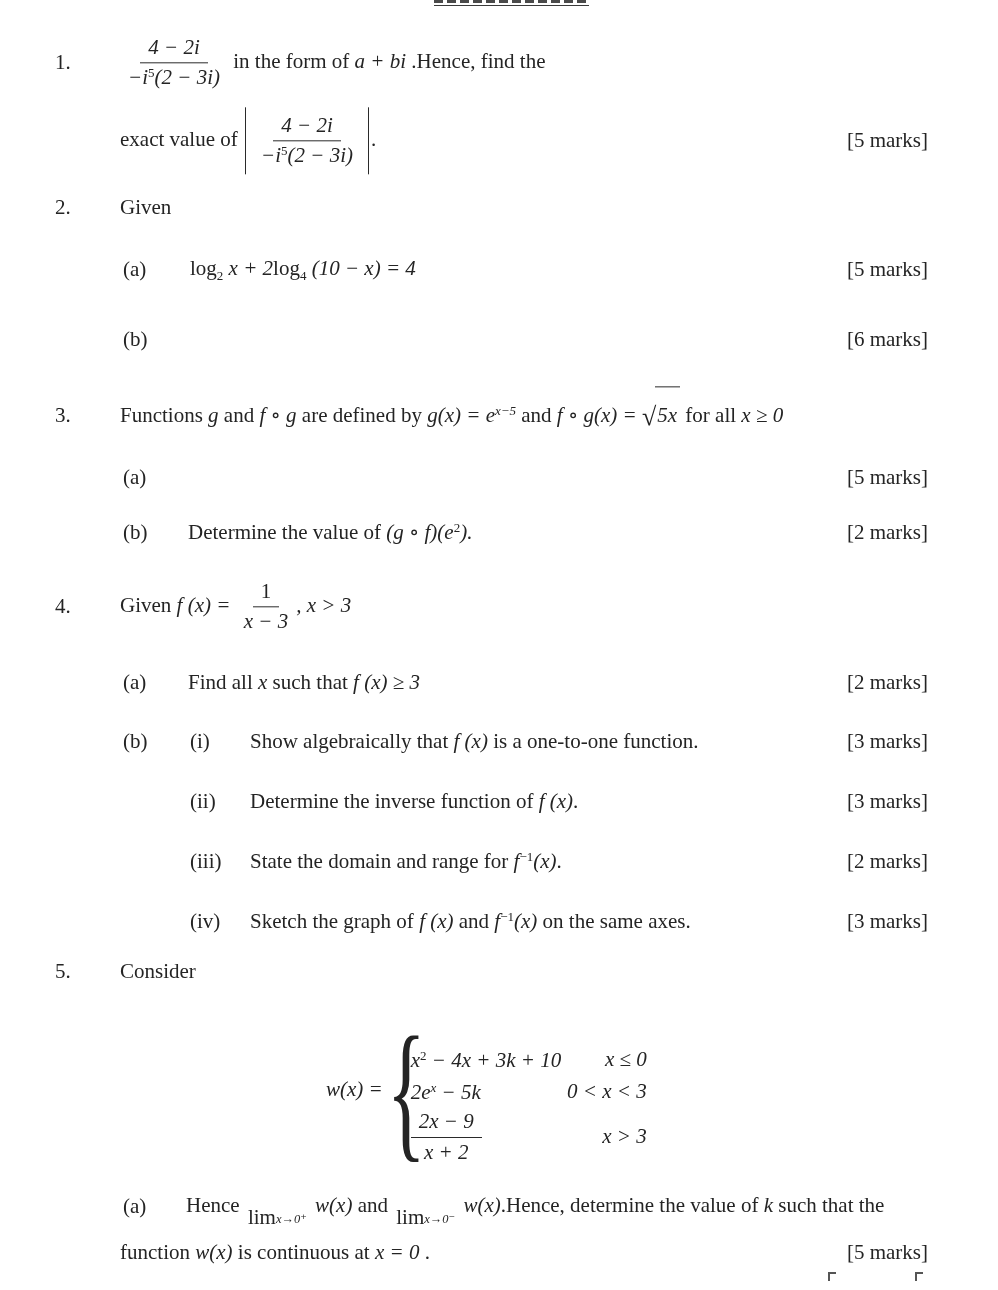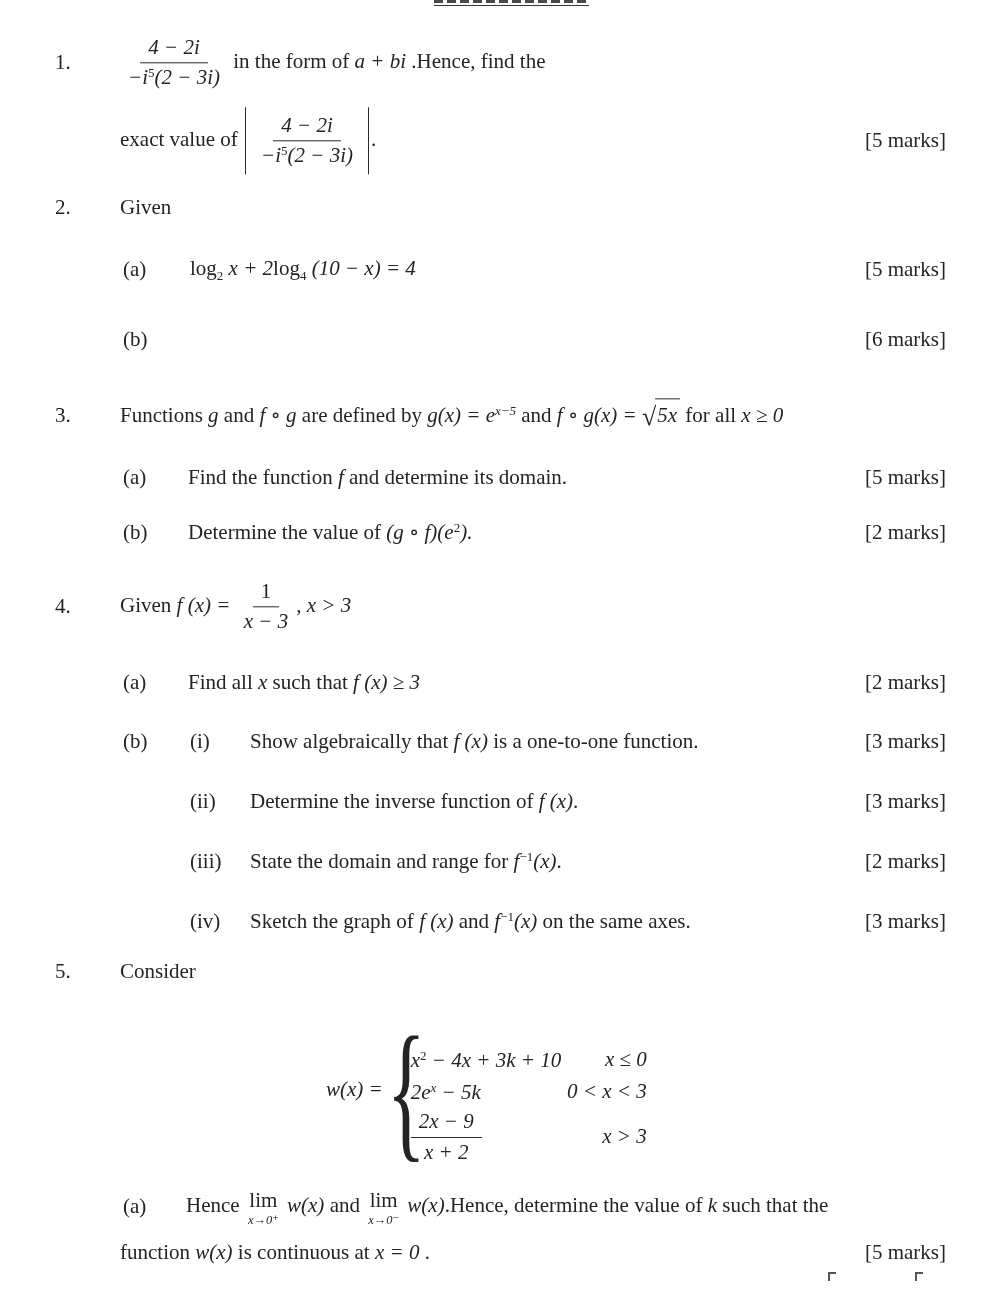--- a/index.html
+++ b/index.html
@@ -3,33 +3,33 @@
 <meta charset="utf-8">
 <style>
   html,body{margin:0;padding:0;background:#ffffff;}
   .page{position:relative;width:998px;height:1290px;background:#fff;overflow:hidden;
         font-family:"Liberation Serif","DejaVu Serif",serif;font-size:21px;color:#242424;line-height:1.3;}
   .row{position:absolute;left:0;width:100%;}
   .qnum,.lbl,.lbl2,.content,.marks{position:absolute;top:50%;transform:translateY(-50%);white-space:nowrap;}
   .qnum{left:55px;}
   .lbl{left:123px;}
   .lbl2{left:190px;}
-  .marks{right:52px;text-align:right;}
+  .marks{right:70px;text-align:right;}
   .mi{font-style:italic;}
   .sup{font-size:13px;vertical-align:7px;}
   .sub{font-size:13px;vertical-align:-5px;}
   .frac{display:inline-flex;flex-direction:column;align-items:center;vertical-align:middle;line-height:1.2;text-align:center;}
   .fnum{border-bottom:1.5px solid #2a2a2a;padding:0 8px 2px;}
   .fden{padding:2px 8px 0;}
   .abs{display:inline-flex;align-items:center;vertical-align:middle;
        border-left:1.5px solid #2a2a2a;border-right:1.5px solid #2a2a2a;padding:6px 7px;margin:0 2px;}
   .rad{font-size:26px;line-height:0;vertical-align:-3px;}
-  .radarg{border-top:1.5px solid #2a2a2a;padding:4px 3px 0 2px;margin-left:-1px;}
-  .lim{display:inline-flex;flex-direction:column;align-items:center;vertical-align:middle;
-       line-height:1;position:relative;top:1px;margin:12px 3px;}
+  .radarg{border-top:1.5px solid #2a2a2a;padding:16px 3px 0 2px;margin-left:-1px;}
+  .lim{display:inline-flex;flex-direction:row;align-items:center;vertical-align:middle;
+       line-height:1;position:relative;top:10px;margin:12px 3px;}
   .limu{font-size:12.5px;margin-top:3px;}
   .pwflex{display:flex;align-items:center;top:0;transform:none;height:100%;}
   .brace{font-size:148px;line-height:1;display:inline-block;width:34px;text-align:center;
          transform:scale(0.55,1.03);transform-origin:center;margin:0 -8px 0 -4px;font-weight:400;}
   .pcol{position:relative;top:15px;display:flex;flex-direction:column;gap:2px;width:236px;margin-left:6px;}
   .prow{position:relative;display:flex;align-items:center;min-height:30px;}
   .pexpr{white-space:nowrap;}
   .cond{position:absolute;right:0;top:50%;transform:translateY(-50%);}
   .top-frag{position:absolute;top:0;left:434px;width:155px;height:5px;border-bottom:1.6px solid #3a3a3a;
             background:repeating-linear-gradient(90deg,#4a4a4a 0 9px,rgba(0,0,0,0) 9px 13px);
@@ -101,25 +101,20 @@
       <span>and</span>
       <span class="mi">f ∘ g(x) =</span>
       <span class="rad">√</span><span class="radarg mi">5x</span>
       <span>for all</span>
       <span class="mi">x ≥ 0</span>
     </span>
   </div>
 
   <div class="row" style="top:463px;height:30px">
     <span class="lbl">(a)</span>
-    <span class="content" style="left:188px">
-      <span>Find the function</span>
-      <span class="mi">f</span>
-      <span>and determine its domain.</span>
-    </span>
     <span class="marks">[5 marks]</span>
   </div>
 
   <div class="row" style="top:516px;height:34px">
     <span class="lbl">(b)</span>
     <span class="content" style="left:188px">
       <span>Determine the value of</span>
       <span class="mi">(g ∘ f)(e</span><span class="sup">2</span><span class="mi">).</span>
     </span>
     <span class="marks">[2 marks]</span>

